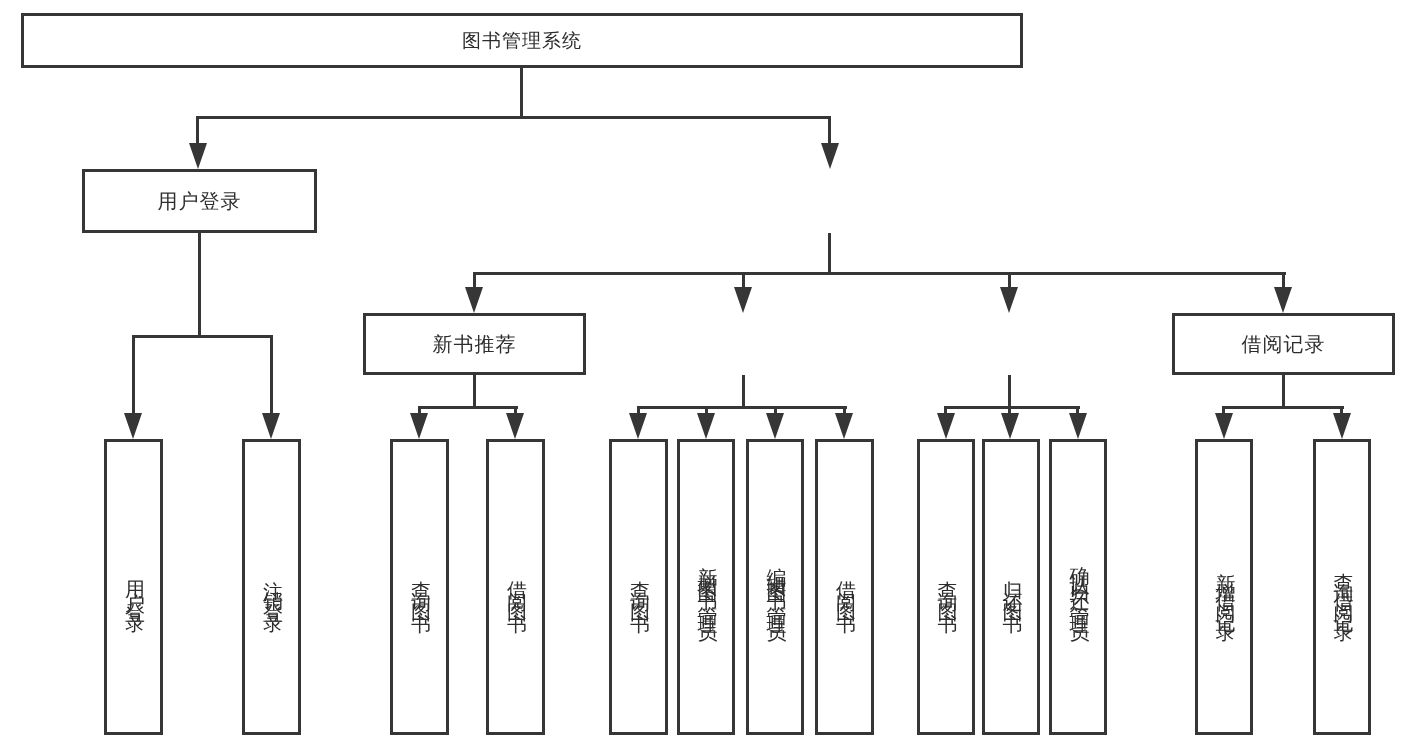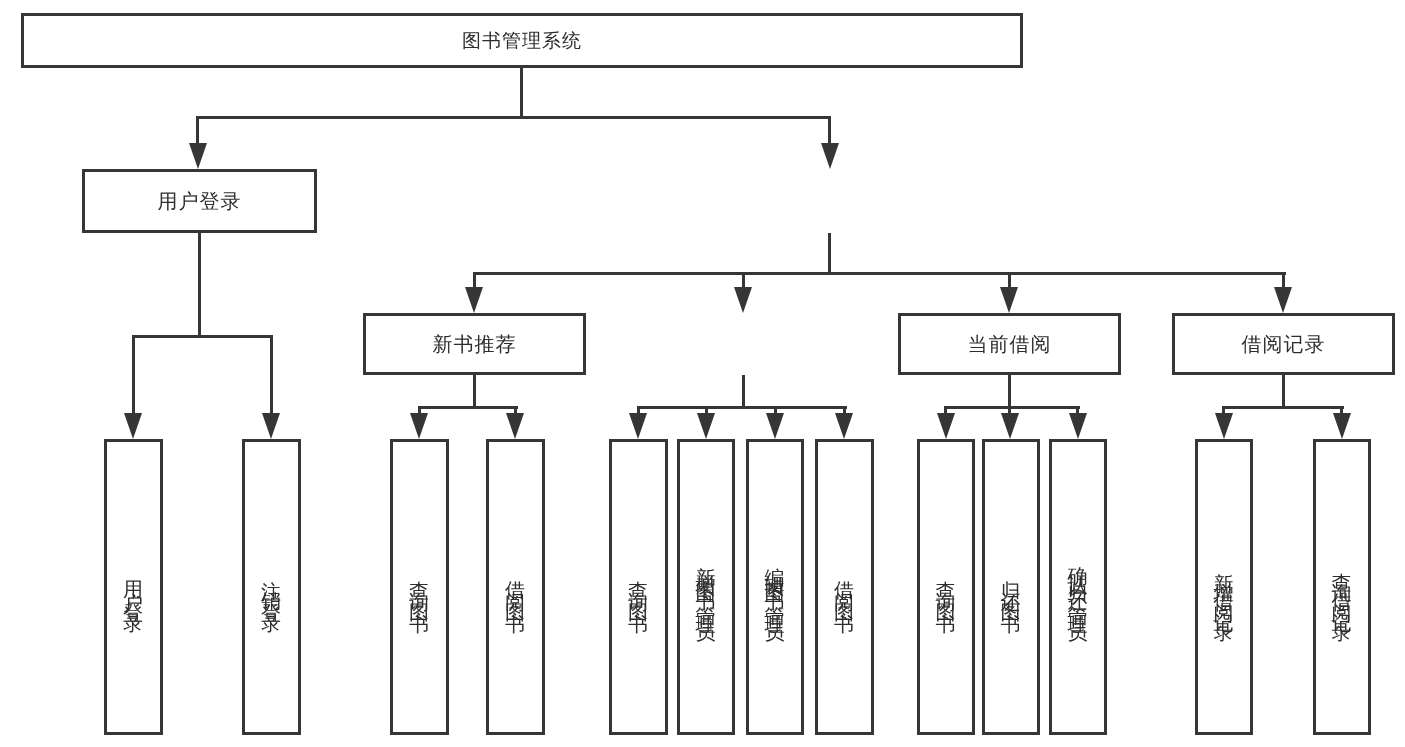--- a/index.html
+++ b/index.html
@@ -1,18 +1,18 @@
 <!DOCTYPE html>
 <html><head>
 <meta charset="utf-8">
 <style>
   html,body{margin:0;padding:0;background:#ffffff;}
   .canvas{
     position:relative;width:1405px;height:747px;background:#ffffff;
-    font-family:Liberation Serif, serif;
+    font-family:Liberation Mono, monospace;
     color:#2d2d2d;overflow:hidden;
   }
   .node{
     position:absolute;box-sizing:border-box;
     border:3px solid #363636;background:#ffffff;
     display:flex;align-items:center;justify-content:center;
     font-size:20px;letter-spacing:1px;white-space:nowrap;
   }
   .root{font-size:19px;}
   .vnode{
@@ -103,23 +103,20 @@
     <span>图书管理系统</span>
   </div>
 
   <div class="node" style="left:82px;top:169px;width:235px;height:64px;">
     <span>用户登录</span>
   </div>
 
   <div class="node" style="left:363px;top:313px;width:223px;height:62px;">
     <span>新书推荐</span>
   </div>
-  <div class="node" style="left:898px;top:313px;width:223px;height:62px;">
-    <span>当前借阅</span>
-  </div>
   <div class="node" style="left:1172px;top:313px;width:223px;height:62px;">
     <span>借阅记录</span>
   </div>
 
   <div class="vnode" style="left:104px;top:439px;width:59px;height:296px;">
     <span>用户登录</span>
   </div>
   <div class="vnode" style="left:242px;top:439px;width:59px;height:296px;">
     <span>注销登录</span>
   </div>

